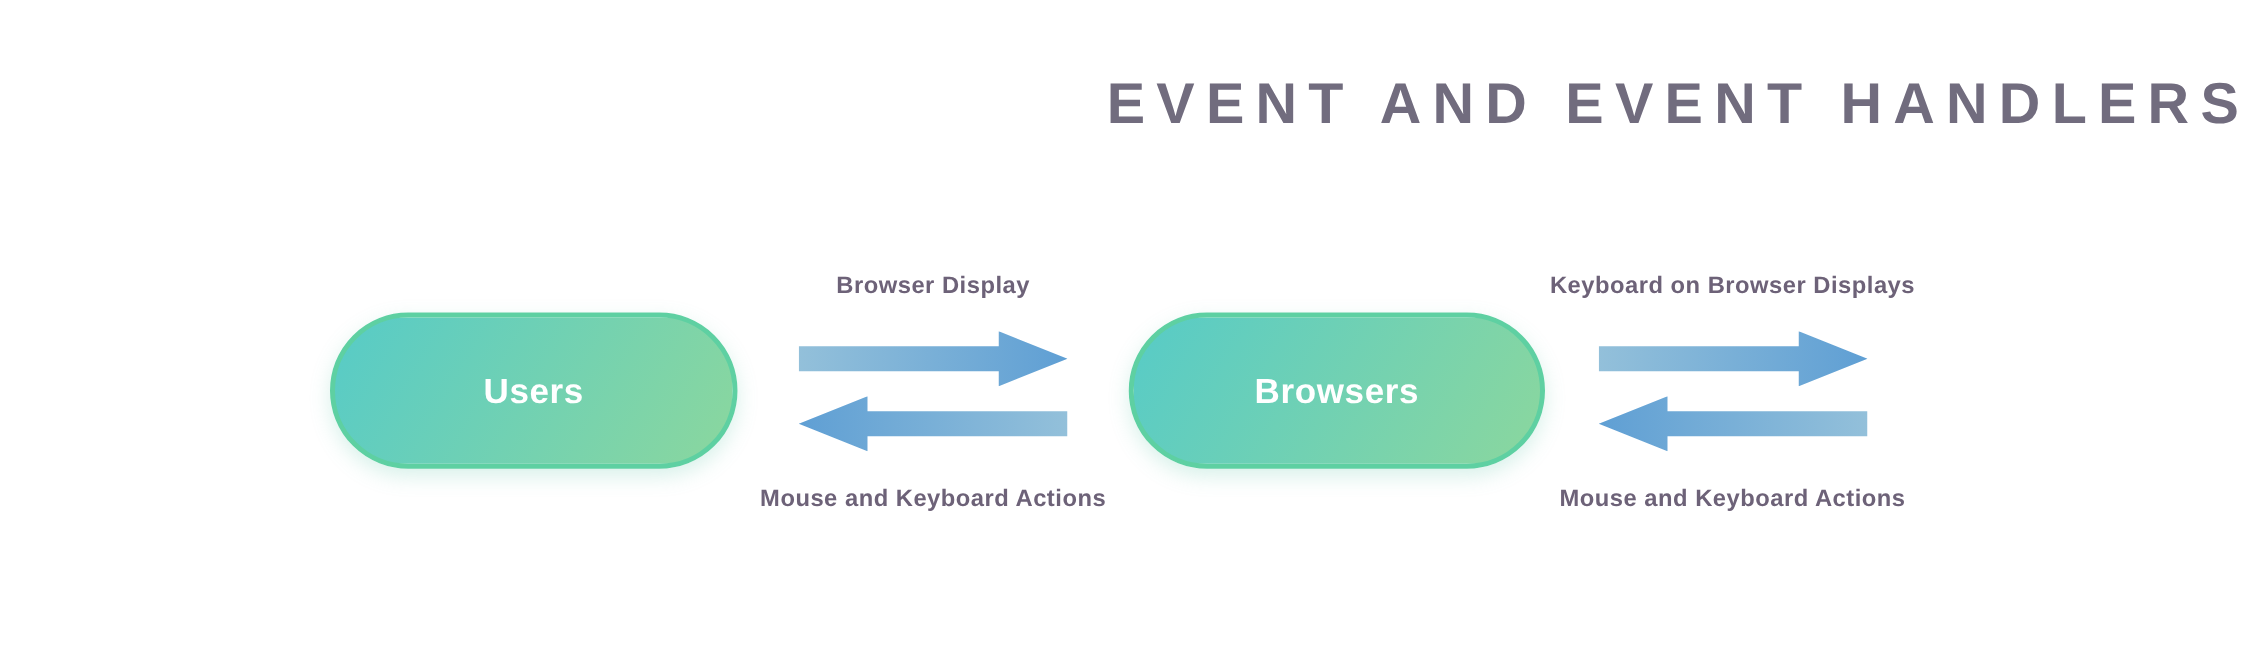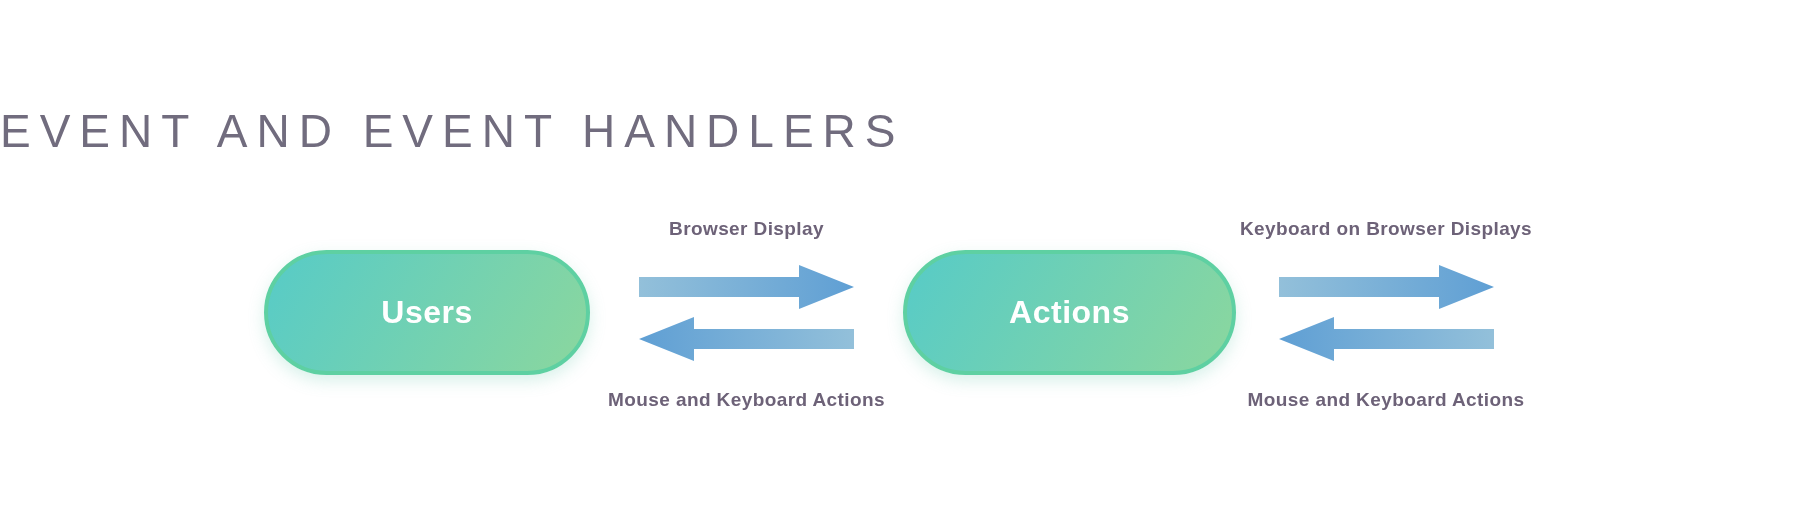--- a/index.html
+++ b/index.html
@@ -12,24 +12,24 @@
   }
   .diagram {
     position: relative;
     width: 1800px;
     height: 528px;
     background: var(--background, #ffffff);
     overflow: hidden;
   }
   .title {
     margin: 0;
-    padding-top: 104px;
-    text-align: left;
+    padding-top: 55px;
+    text-align: right;
     font-size: 46px;
-    font-weight: 400;
+    font-weight: 700;
     letter-spacing: 9px;
     color: var(--title, #716c7e);
     text-transform: uppercase;
   }
   .row {
     position: absolute;
     top: 250px;
     left: 0;
     width: 100%;
     display: flex;
@@ -45,21 +45,21 @@
     display: flex;
     align-items: center;
     justify-content: center;
     box-shadow: 0 6px 16px rgba(100, 200, 170, 0.25);
   }
   .pill-users { width: 326px; }
   .pill-browsers { width: 333px; }
   .pill-handlers { width: 329px; }
   .pill span {
     color: var(--node-text, #ffffff);
-    font-size: 32px;
+    font-size: 28px;
     font-weight: 700;
     letter-spacing: 0.5px;
     white-space: nowrap;
   }
   .flow {
     position: relative;
     height: 125px;
     display: flex;
     flex-direction: column;
     align-items: center;
@@ -119,21 +119,21 @@
             <stop offset="1" style="stop-color: var(--arrow-gradient-start, #93c0da)"></stop>
           </linearGradient>
         </defs>
         <path d="M215,12 H55 V0 L0,22 L55,44 V32 H215 Z" fill="url(#grad-l1)"></path>
       </svg>
 
       <div class="flow-label flow-label-bottom">Mouse and Keyboard Actions</div>
     </div>
 
     <div class="pill pill-browsers">
-      <span>Actions</span>
+      <span>Browsers</span>
     </div>
 
     <div class="flow flow-2">
       <div class="flow-label flow-label-top">Keyboard on Browser Displays</div>
 
       <svg class="arrow" width="215" height="44" viewBox="0 0 215 44" aria-hidden="true">
         <defs>
           <linearGradient id="grad-r2" x1="0" y1="0" x2="1" y2="0">
             <stop offset="0" style="stop-color: var(--arrow-gradient-start, #93c0da)"></stop>
             <stop offset="1" style="stop-color: var(--arrow-gradient-end, #5f9fd4)"></stop>

